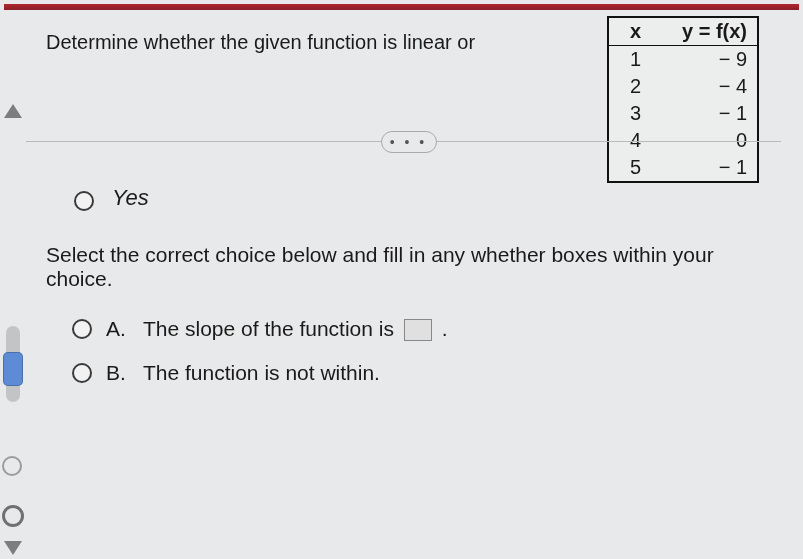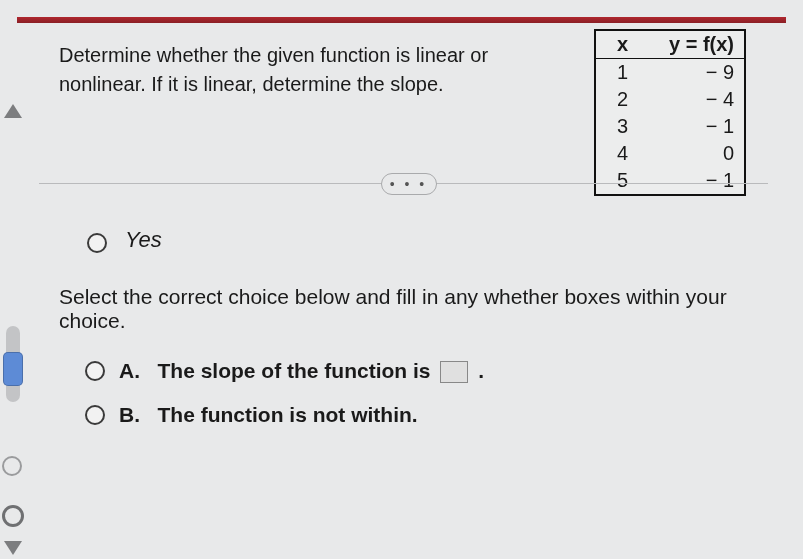--- a/index.html
+++ b/index.html
@@ -7,21 +7,21 @@
     margin: 0; padding: 0;
     width: 803px; height: 559px;
     font-family: Arial, Helvetica, sans-serif;
     background: #e8e9ea;
     color: #1a1a1a;
     overflow: hidden;
   }
   .page {
     position: relative;
     width: 803px; height: 559px;
-    padding: 17px;
+    padding: 4px;
   }
   .topbar {
     height: 6px;
     background: linear-gradient(#b0272f, #8a1f26);
   }
   .content {
     position: relative;
     padding: 18px 28px 0 42px;
   }
   .prompt {
@@ -92,21 +92,20 @@
     flex-shrink: 0;
     cursor: pointer;
   }
   .sub-instruct {
     margin: 26px 0 16px 0;
     font-size: 21px;
   }
   .sub-choices {
     margin-left: 26px;
     font-size: 21px;
-    font-weight: bold;
   }
   .sub-choice-row {
     display: flex; align-items: center;
     gap: 14px;
     padding: 10px 0;
   }
   .answer-box {
     display: inline-block;
     width: 28px; height: 22px;
     border: 1px solid #888;
@@ -180,21 +179,20 @@
     <div class="slider-track"></div>
     <div class="slider-thumb"></div>
     <div class="tiny-circle"></div>
     <div class="bottom-ring"></div>
     <div class="arrow-down"></div>
   </div>
 
   <div class="content">
     <div class="prompt">
       <span>Determine whether the given function is linear or</span><br>
-      <span>nonlinear.  If it is linear, determine the slope.</span>
     </div>
 
     <table class="data-table">
       <tbody>
           <tr>
         <th>x</th>
         <th class="ycol">y = f(x)</th>
       </tr>
       <tr>
         <td>1</td>

